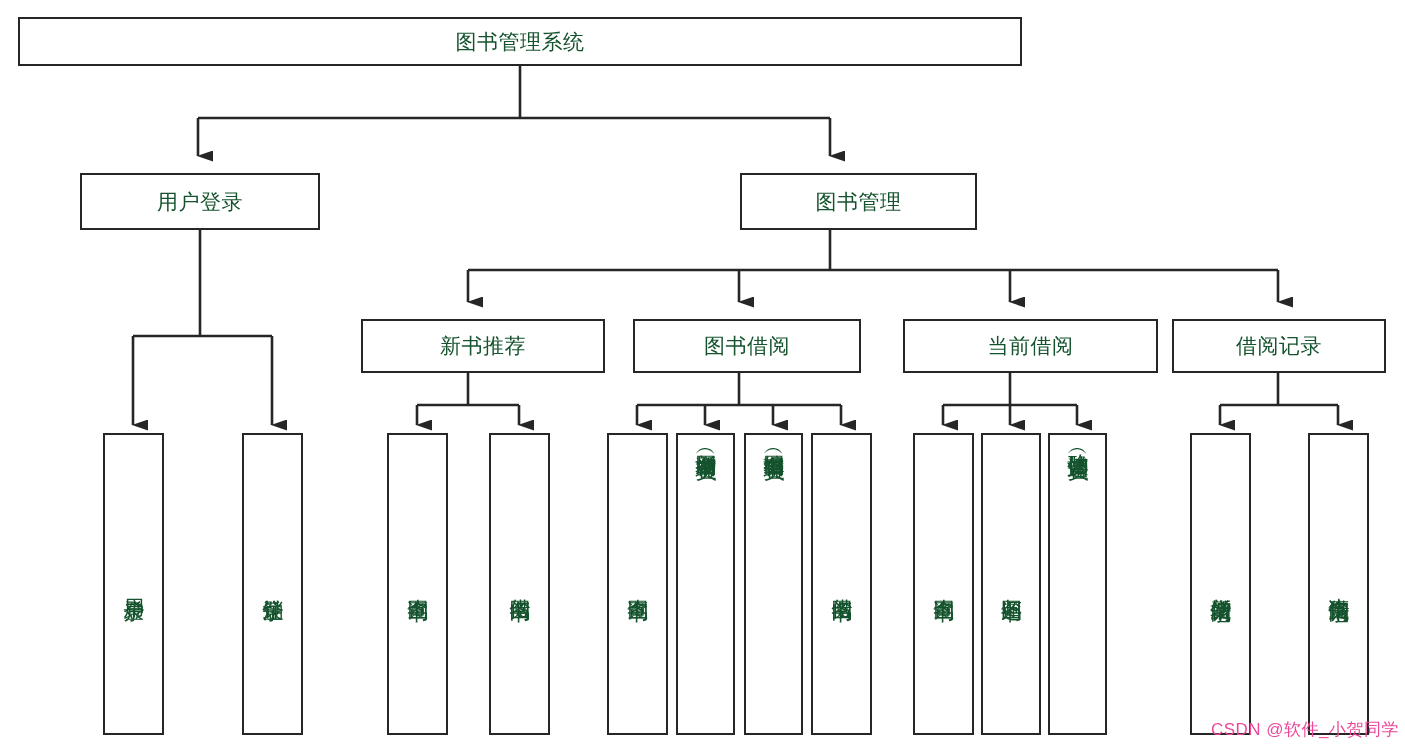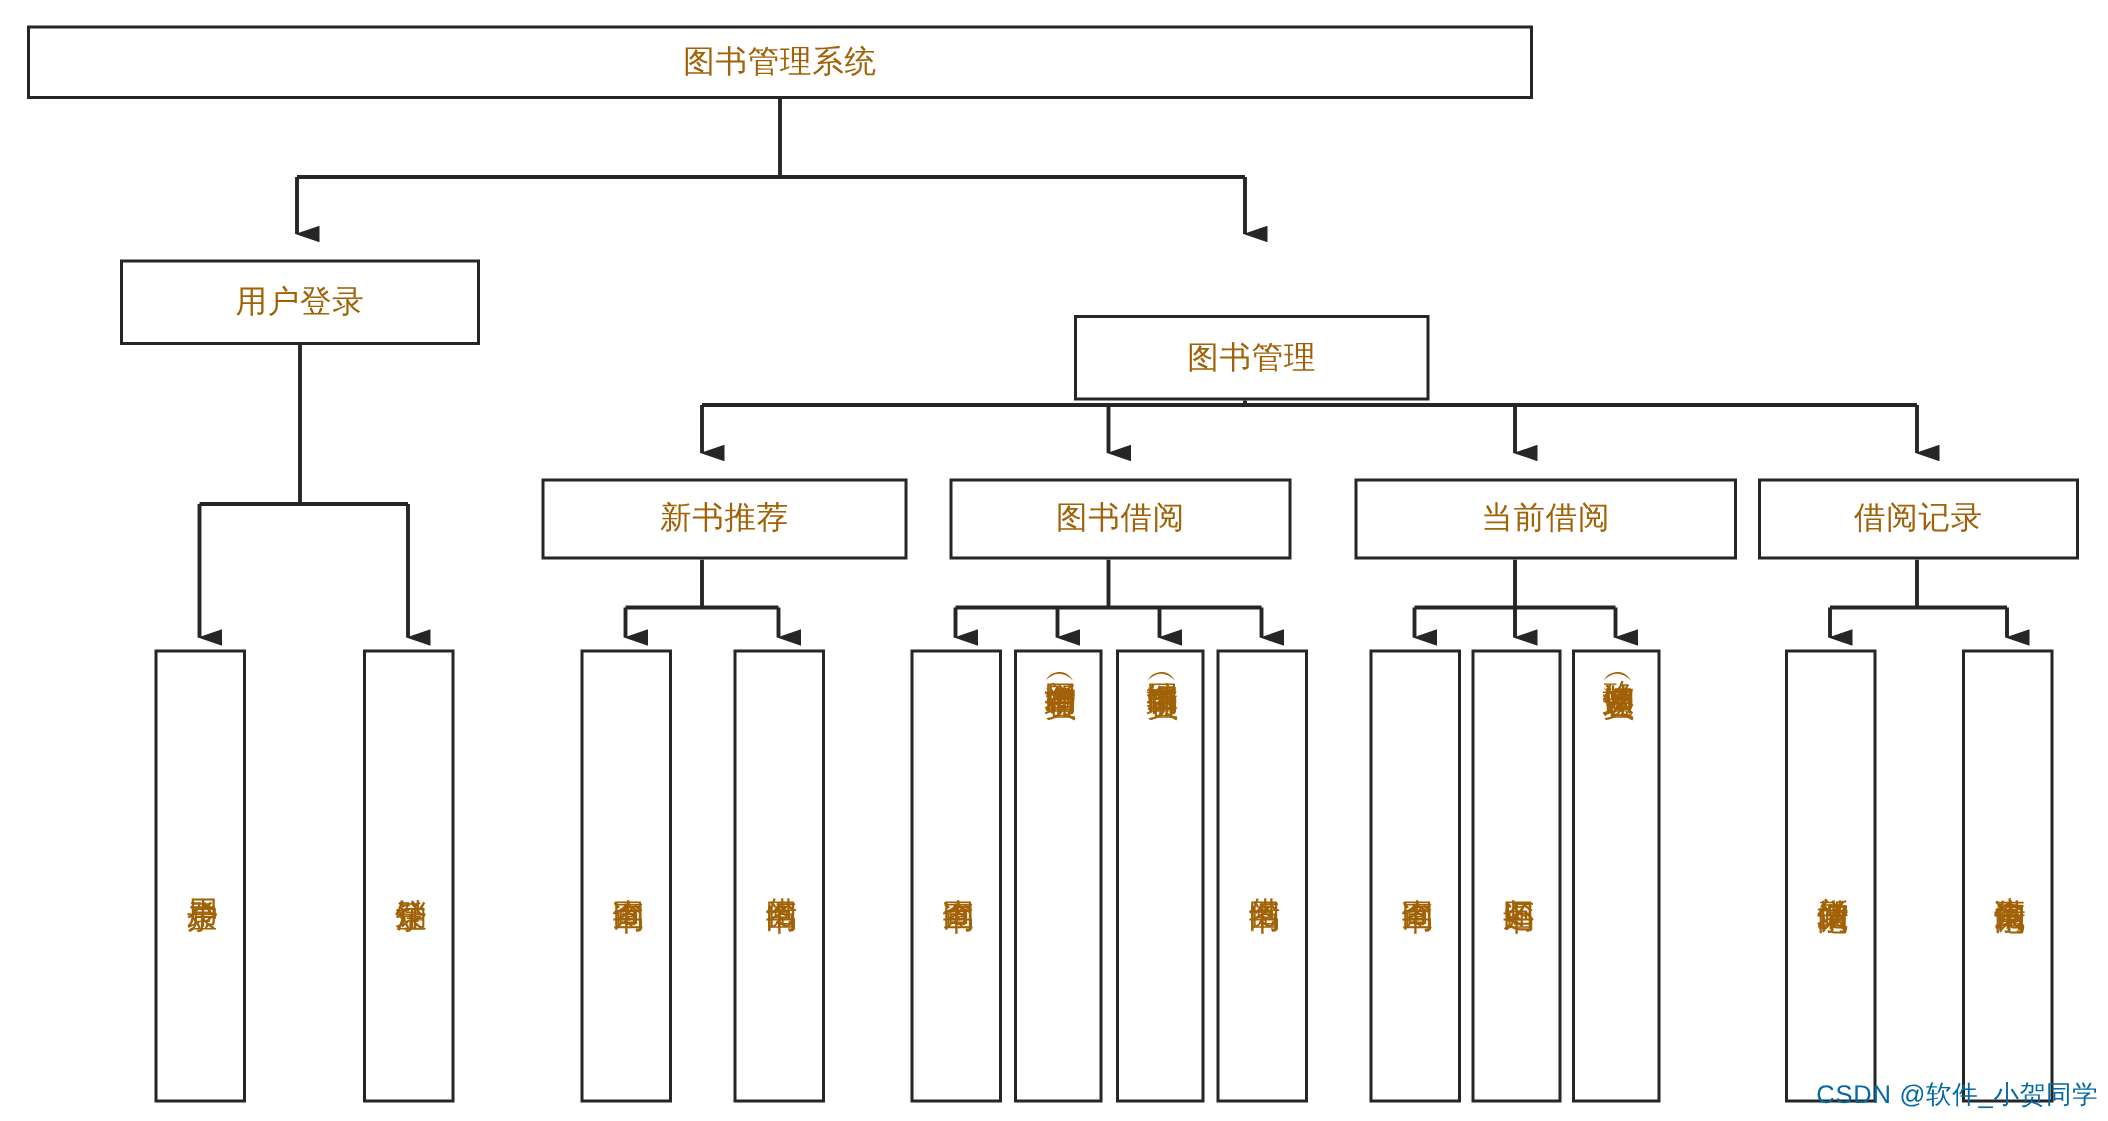--- a/index.html
+++ b/index.html
@@ -25,21 +25,21 @@
     height: 747px;
   }
   .node {
     position: absolute;
     box-sizing: border-box;
     background: #ffffff;
     border: 2px solid #262626;
     display: flex;
     align-items: center;
     justify-content: center;
-    color: #a16207;
+    color: #14532d;
   }
   .node.horiz .label {
     font-size: 21px;
     line-height: 1.1;
     letter-spacing: 0.5px;
     white-space: nowrap;
   }
   .node.vert {
     align-items: center;
     justify-content: center;
@@ -55,21 +55,21 @@
   }
   .node.vert.topalign {
     align-items: flex-start;
     padding-top: 2px;
   }
   #watermark {
     position: absolute;
     right: 6px;
     bottom: 6px;
     font-size: 17px;
-    color: #0369a1;
+    color: #ec4899;
     letter-spacing: 0.5px;
     white-space: nowrap;
     pointer-events: none;
   }
 </style>
 </head>
 <body>
 
 <div id="canvas">
 
@@ -127,21 +127,21 @@
   </svg>
 
   <div class="node horiz" style="left:18px; top:17px; width:1004px; height:49px;">
     <span class="label">图书管理系统</span>
   </div>
 
   <div class="node horiz" style="left:80px; top:173px; width:240px; height:57px;">
     <span class="label">用户登录</span>
   </div>
 
-  <div class="node horiz" style="left:716px; top:173px; width:237px; height:57px;margin-top:37px;">
+  <div class="node horiz" style="left:740px; top:173px; width:237px; height:57px;">
     <span class="label">图书管理</span>
   </div>
 
   <div class="node horiz" style="left:361px; top:319px; width:244px; height:54px;">
     <span class="label">新书推荐</span>
   </div>
 
   <div class="node horiz" style="left:633px; top:319px; width:228px; height:54px;">
     <span class="label">图书借阅</span>
   </div>

